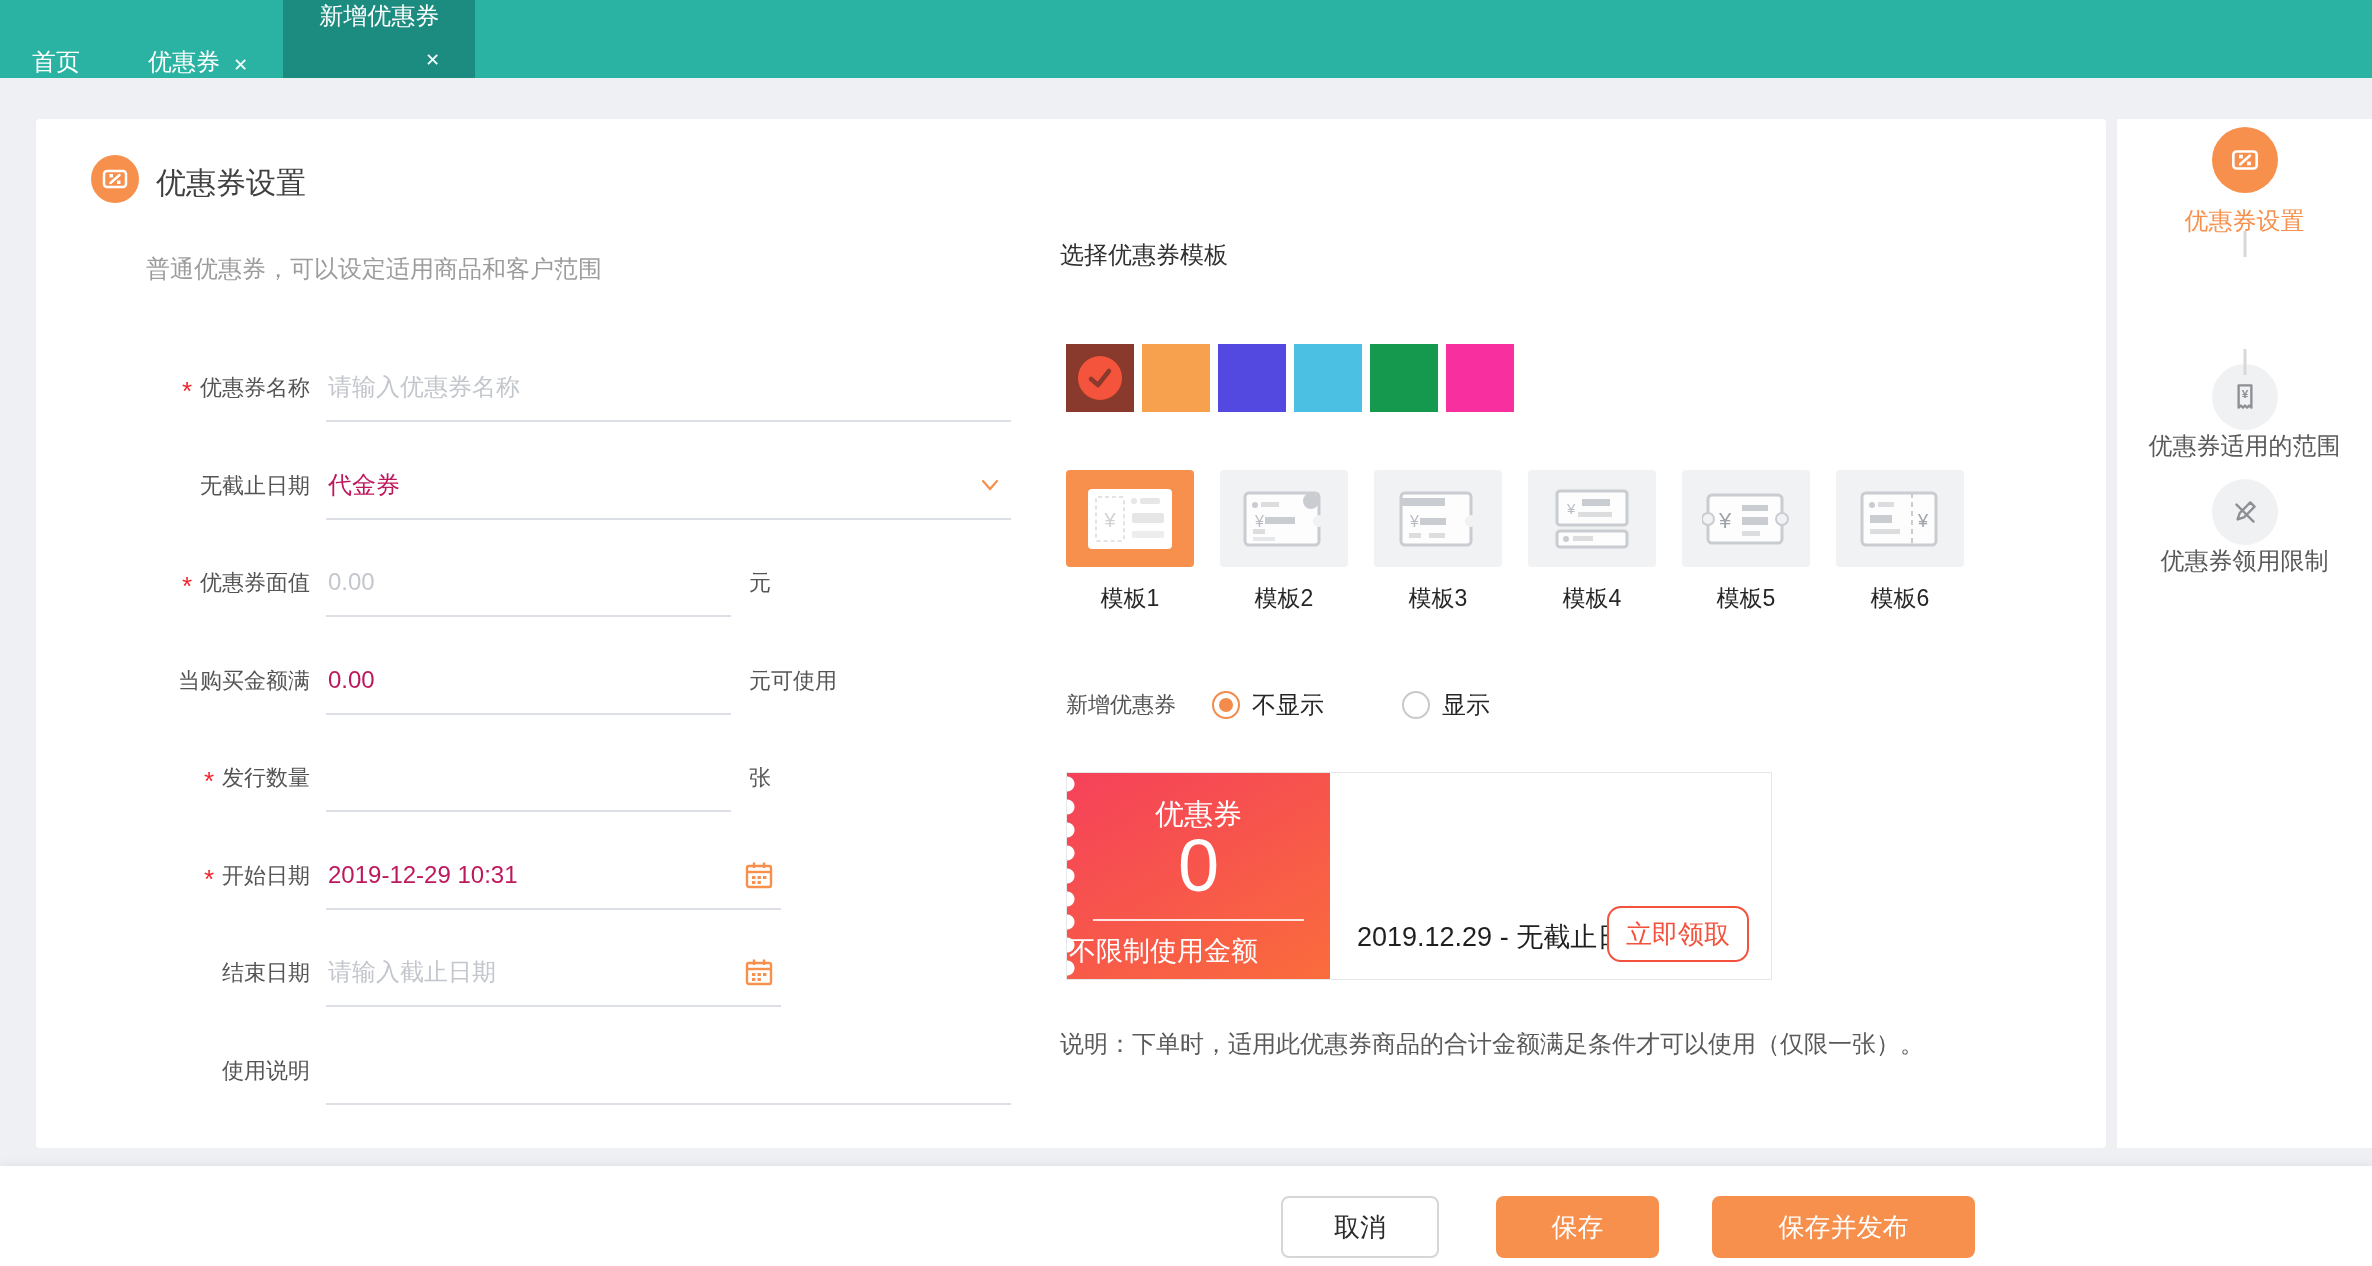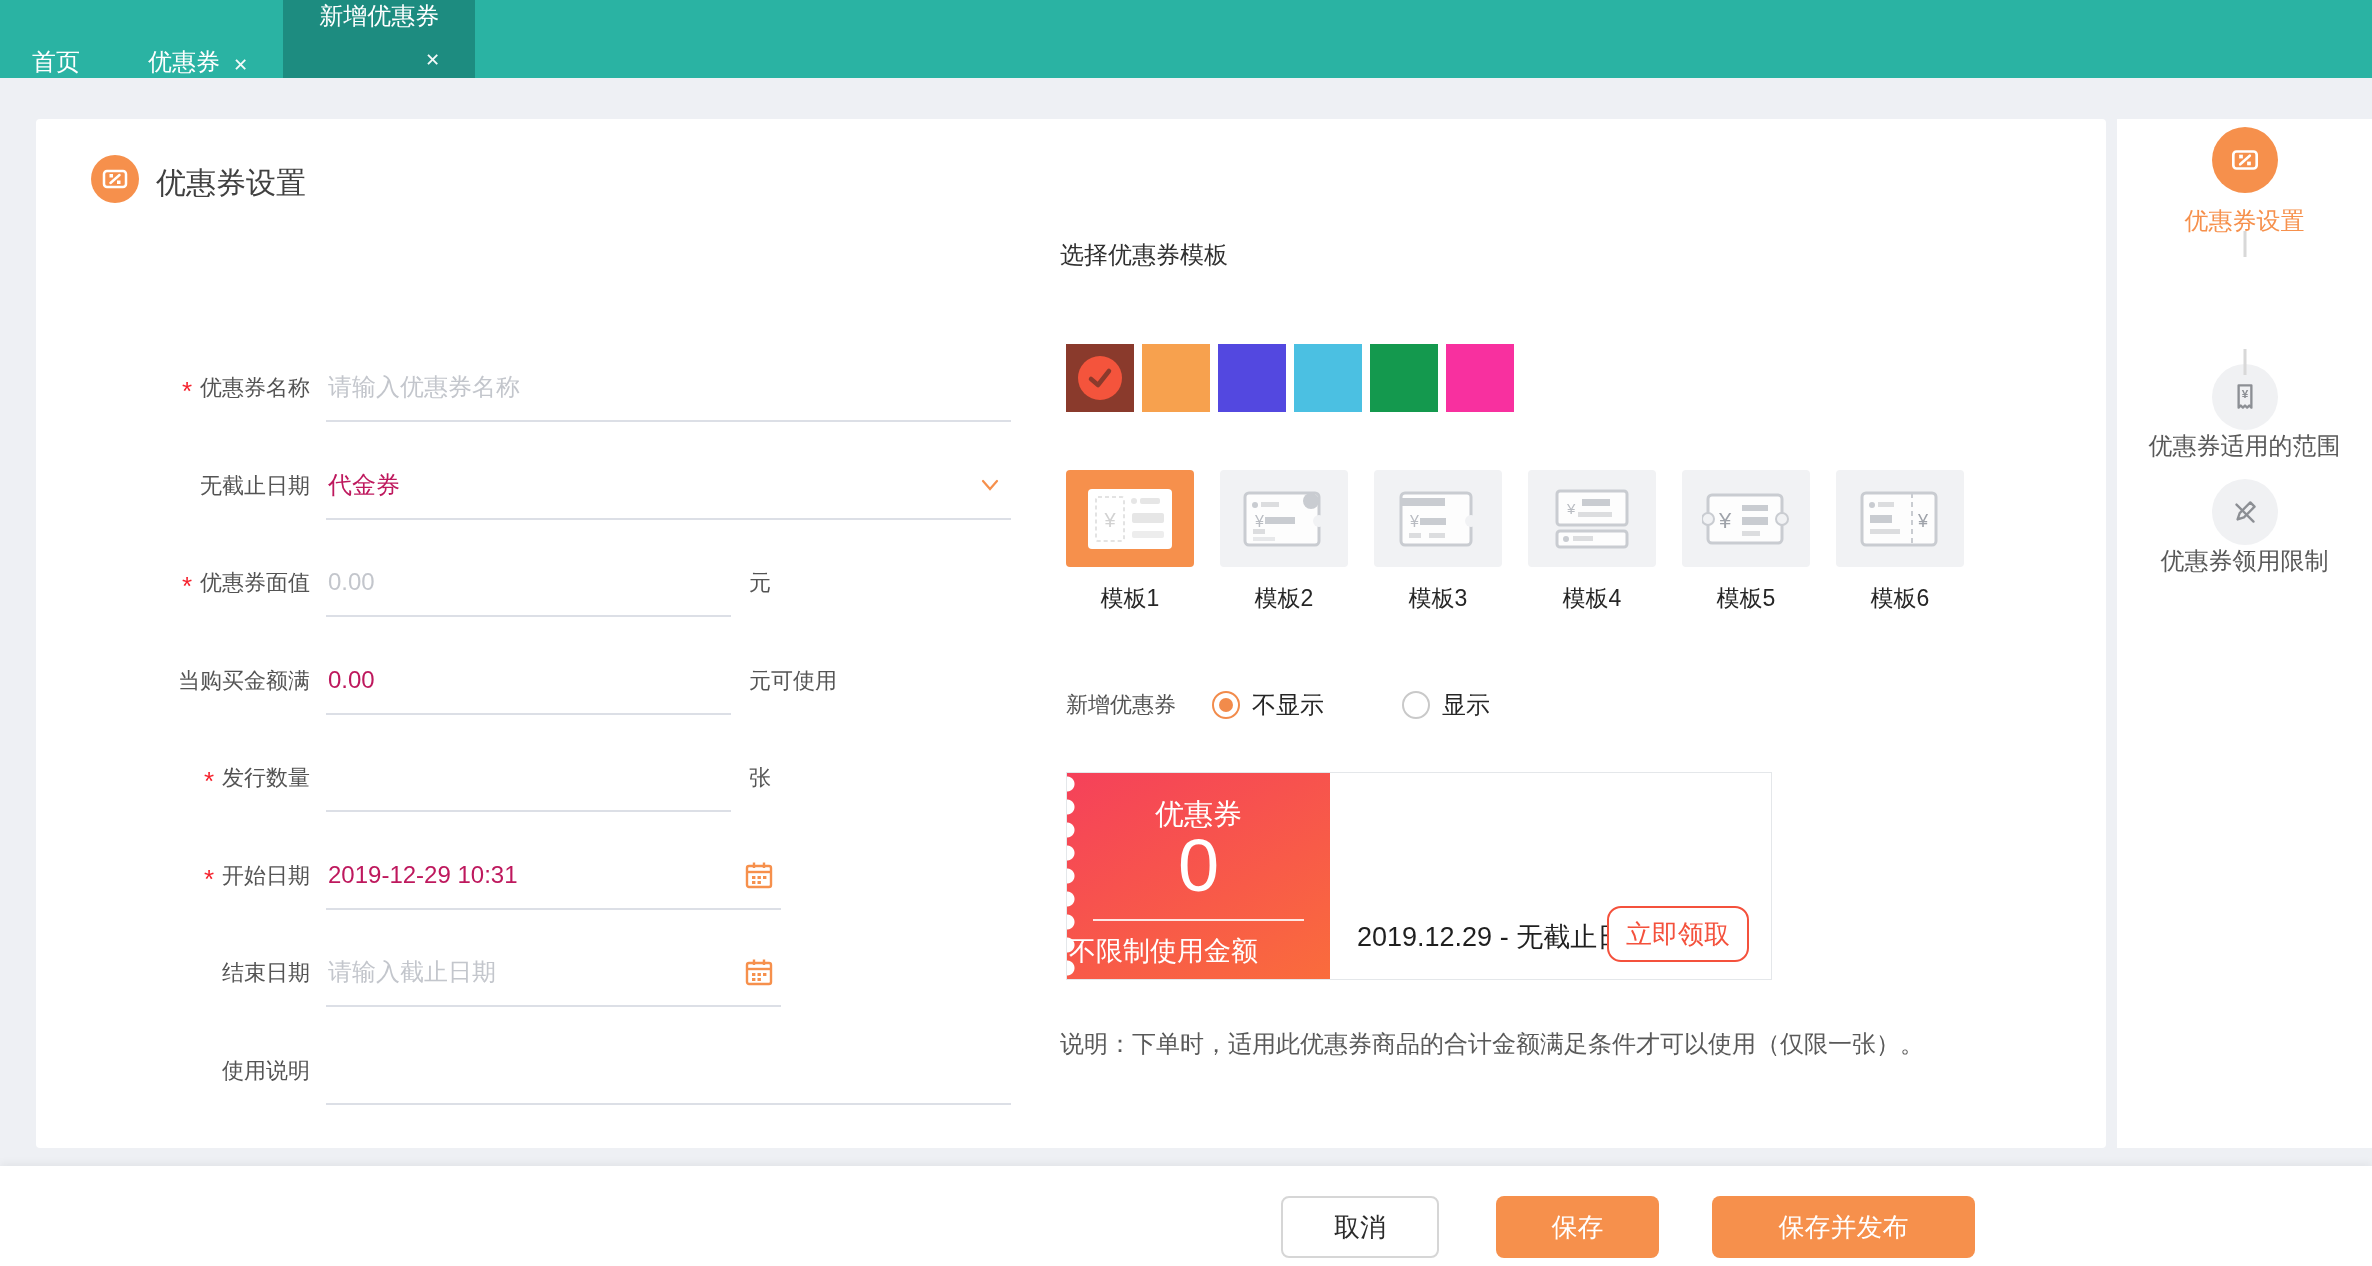--- a/index.html
+++ b/index.html
@@ -124,20 +124,21 @@
 <div class="card">
   <div class="hdr-icon">
     <svg width="32" height="32" viewBox="0 0 32 32">
       <rect x="5" y="8" width="22" height="16" rx="3" fill="none" stroke="#fff" stroke-width="2.5"></rect>
       <line x1="11.5" y1="20" x2="20.5" y2="12" stroke="#fff" stroke-width="2.5" stroke-linecap="round"></line>
       <rect x="10.5" y="11" width="3.5" height="3.5" fill="#fff"></rect>
       <rect x="18" y="17.5" width="3.5" height="3.5" fill="#fff"></rect>
     </svg>
   </div>
   <div class="hdr-title">优惠券设置</div>
+  <div class="hdr-sub">普通优惠券，可以设定适用商品和客户范围</div>
 
   <div id="form">
       <div class="form-row" style="top: 235px;">
         <div class="lbl-cell">
           <span class="req">*</span>
           <span class="lbl">优惠券名称</span>
         </div>
         <div class="inp wide">
           <span class="ph">请输入优惠券名称</span>
         </div>

